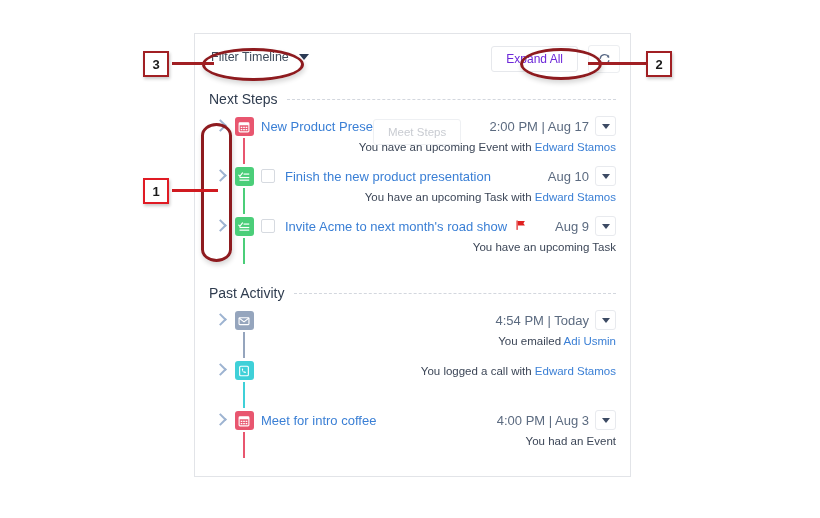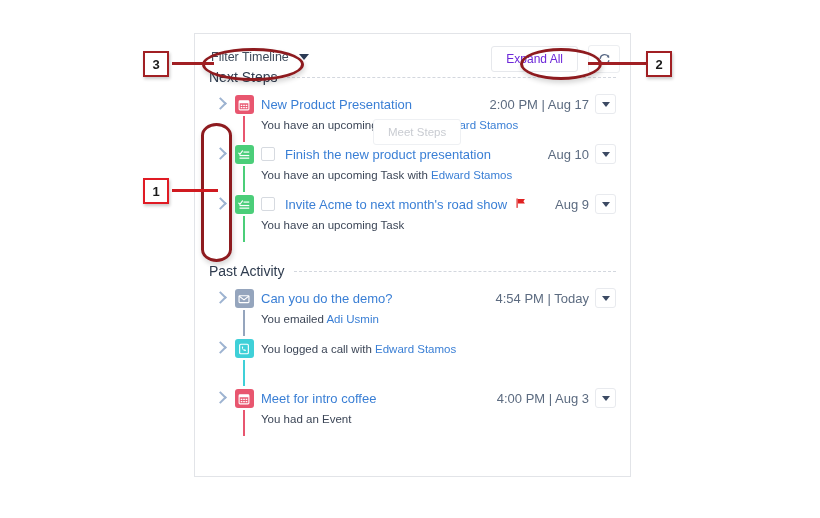--- a/index.html
+++ b/index.html
@@ -15,20 +15,21 @@
   }
 
   
   .panel {
     position: absolute;
     left: 194px; top: 33px;
     width: 437px; height: 444px;
     background: #ffffff;
     border: 1px solid #e2e4e8;
     box-sizing: border-box;
+    text-align: right;
   }
 
   
   .toolbar {
     position: absolute;
     left: 0; top: 0; right: 0;
     height: 46px;
   }
   .filter-timeline {
     position: absolute;
@@ -253,21 +254,21 @@
     <div class="refresh-btn">
       <svg width="13" height="13" viewBox="0 0 16 16">
         <path d="M13.2 5.1A5.6 5.6 0 0 0 2.7 6.6" fill="none" stroke="#5b6b87" stroke-width="1.6" stroke-linecap="round"></path>
         <path d="M2.8 10.9a5.6 5.6 0 0 0 10.5-1.5" fill="none" stroke="#5b6b87" stroke-width="1.6" stroke-linecap="round"></path>
         <path d="M13.6 2.2v3.1h-3.1z" fill="#5b6b87"></path>
         <path d="M2.4 13.8v-3.1h3.1z" fill="#5b6b87"></path>
       </svg>
     </div>
   </div>
 
-  <div id="sections-host" style="position:absolute; left:0; top:28px; right:0;">
+  <div id="sections-host" style="position:absolute; left:0; top:50px; right:0;">
       <div class="section-head">
         <span class="title">Next Steps</span>
         <span class="rule"></span>
       </div>
       <div class="timeline">
         <div class="row">
           <div class="expander">
             <span class="chev"></span>
           </div>
           <div class="railcol">
@@ -372,21 +373,20 @@
             <div class="icon-sq" style="background: rgb(149, 165, 189);">
               <svg width="12" height="12" viewBox="0 0 16 16">
                 <rect x="1.4" y="3.6" width="13.2" height="9.2" rx="1" fill="none" stroke="#fff" stroke-width="1.5"></rect>
                 <path d="M1.8 4.4 8 9.2l6.2-4.8" fill="none" stroke="#fff" stroke-width="1.5" stroke-linecap="round" stroke-linejoin="round"></path>
               </svg>
             </div>
             <div class="rail" style="background: rgb(149, 165, 189);"></div>
           </div>
           <div class="rowbody">
             <div class="rowtop">
-              <span class="rowtitle">Can you do the demo?</span>
               <span class="spacer"></span>
               <span class="rowdate">4:54 PM | Today</span>
               <div class="menu-btn">
                 <span class="tri"></span>
               </div>
             </div>
             <div class="rowsub"><span>You emailed </span><a>Adi Usmin</a></div>
           </div>
         </div>
         <div class="row">

